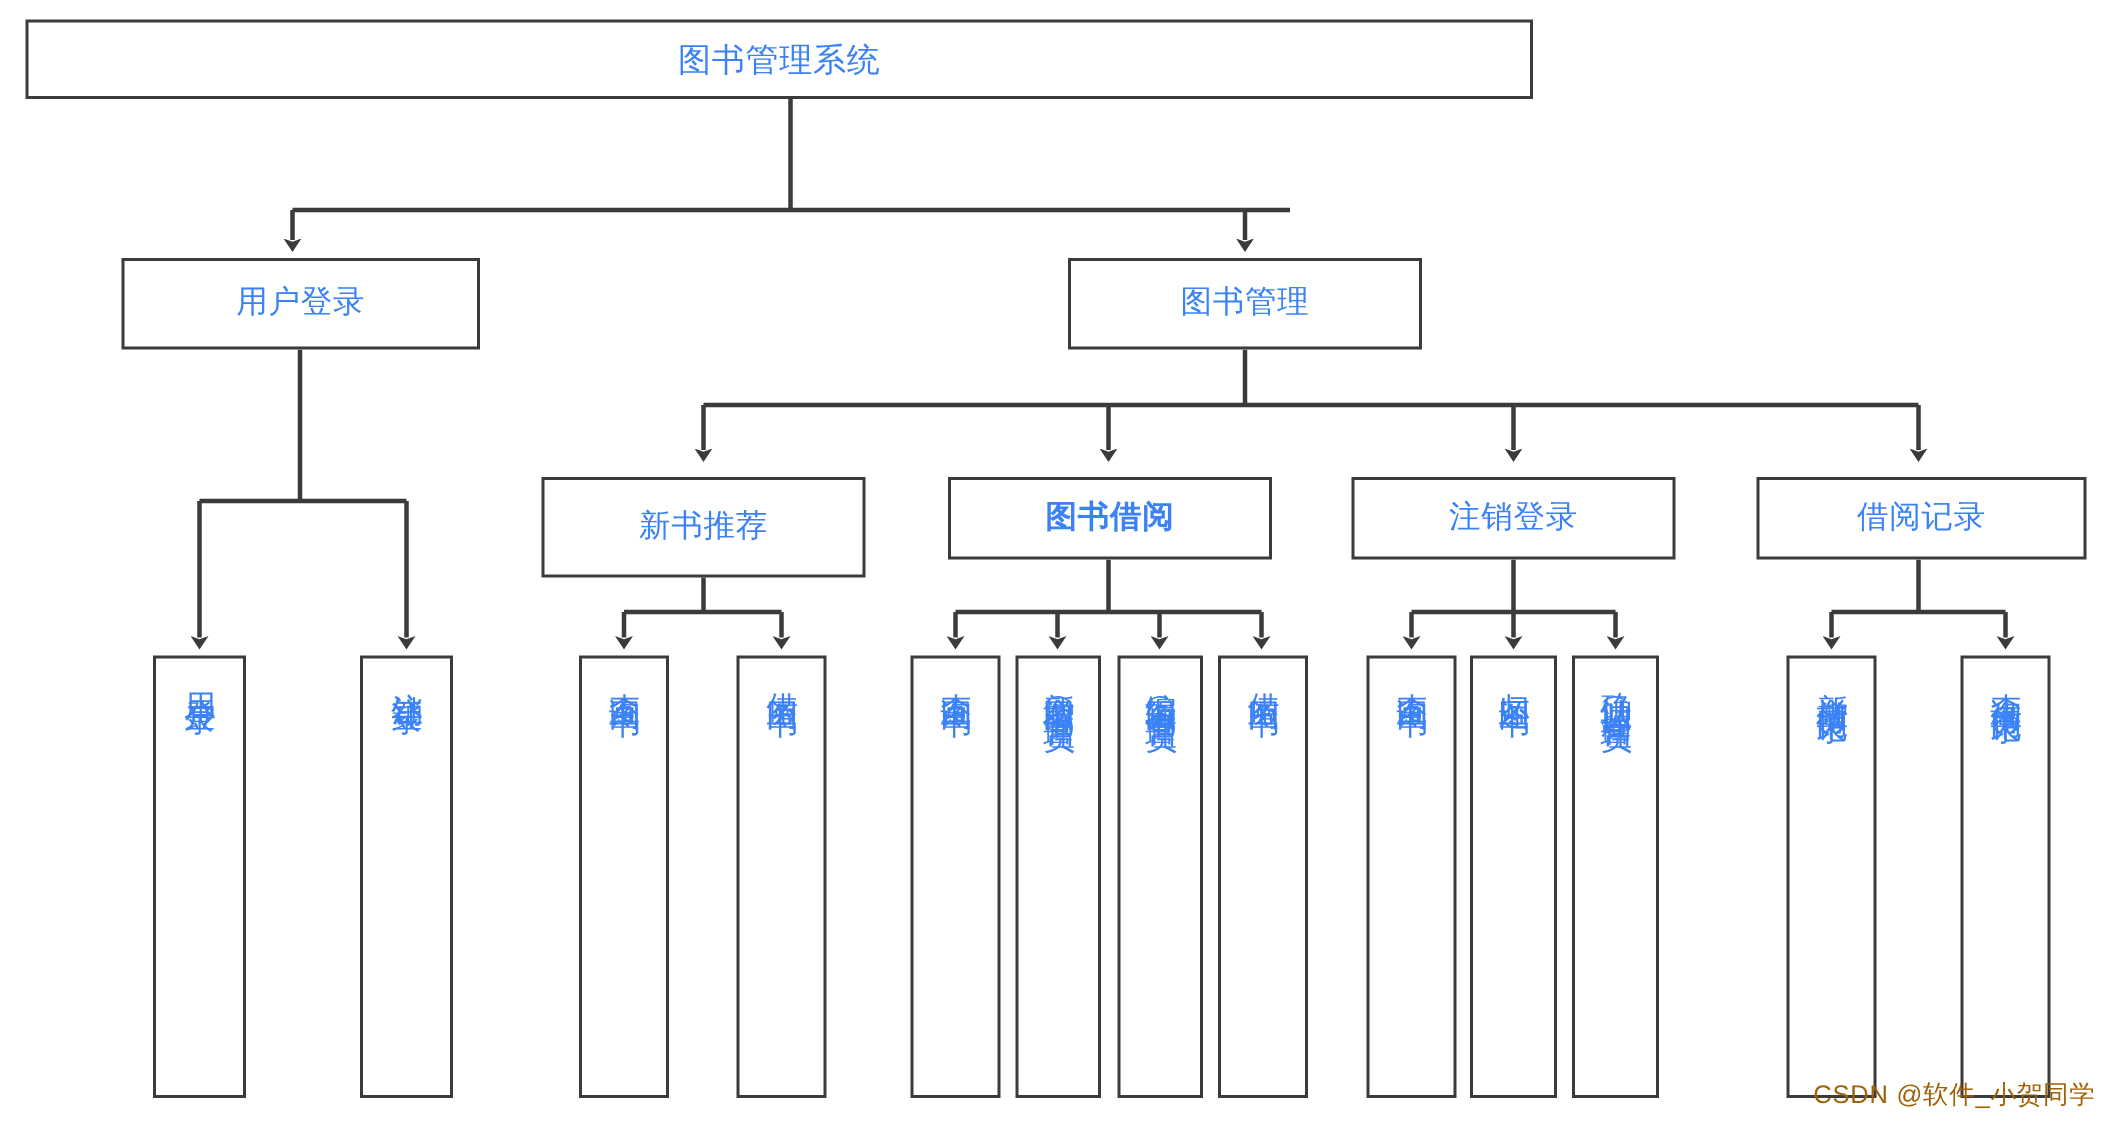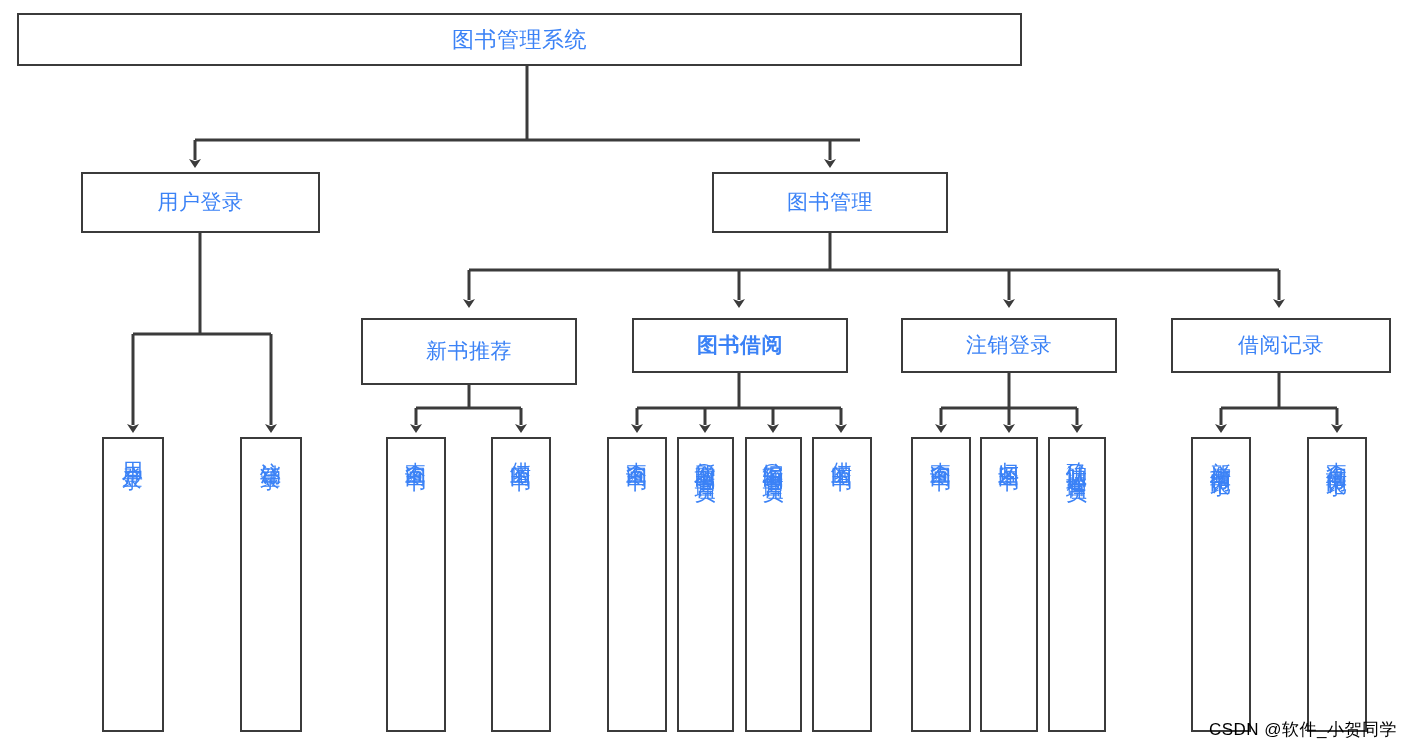--- a/index.html
+++ b/index.html
@@ -61,21 +61,21 @@
     top: 0;
     width: 1405px;
     height: 747px;
     pointer-events: none;
   }
   .watermark {
     position: absolute;
     right: 8px;
     bottom: 6px;
     font-size: 17px;
-    color: #000000;
+    color: #a16207;
     white-space: nowrap;
     letter-spacing: 0.5px;
   }
 </style>
 </head>
 <body>
 
 <div id="canvas">
 
   <svg class="edges" viewBox="0 0 1405 747" xmlns="http://www.w3.org/2000/svg">

